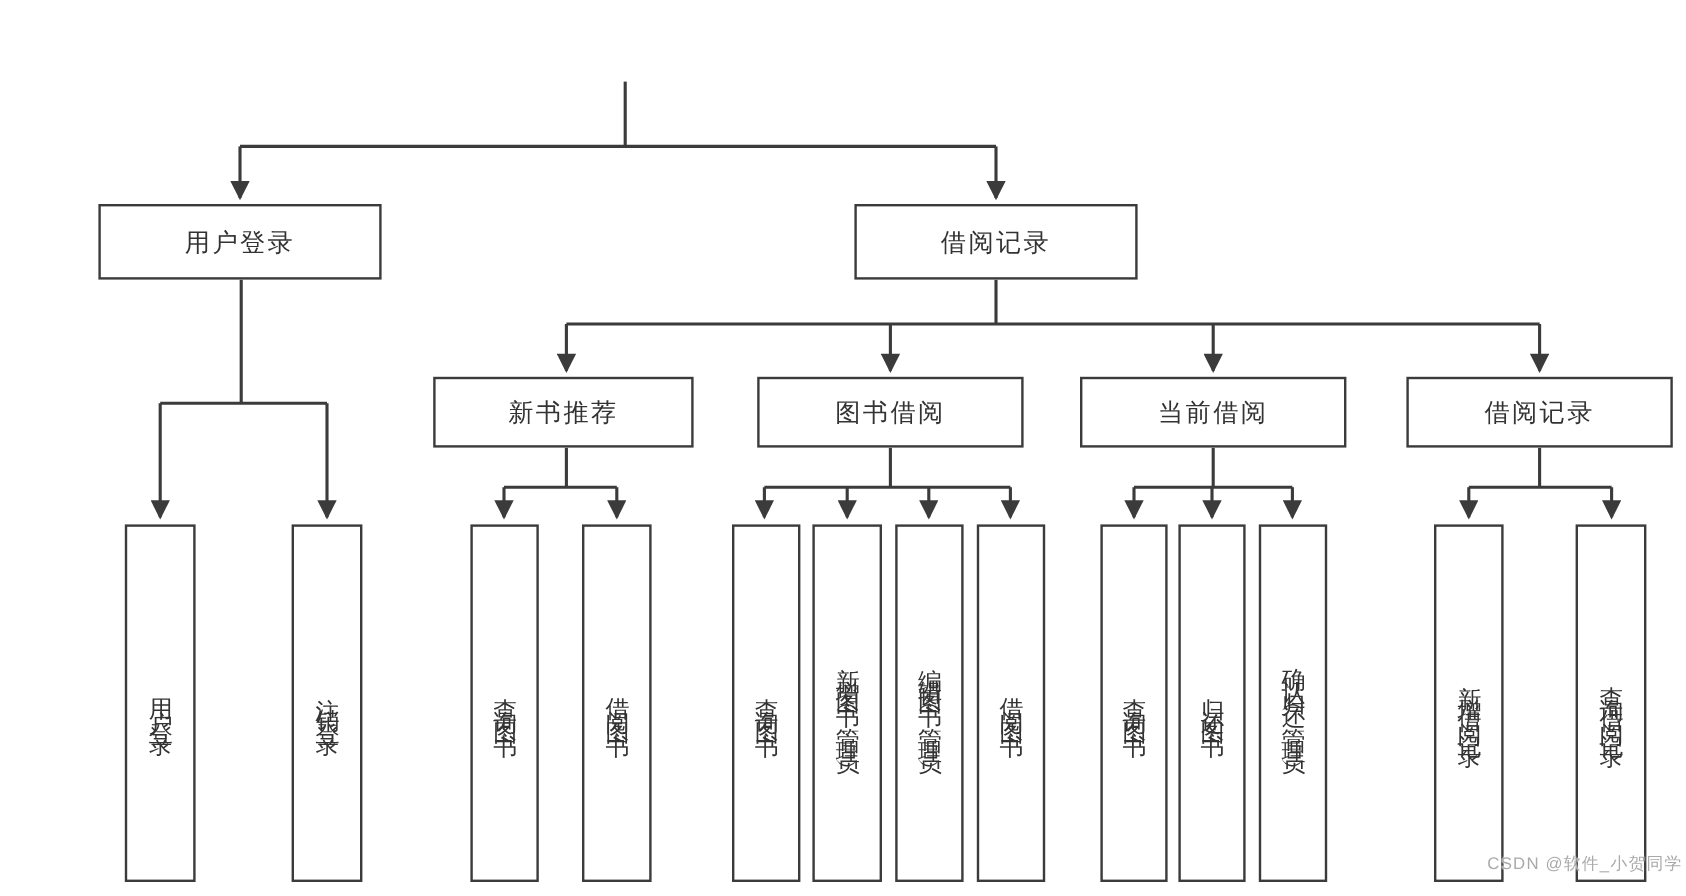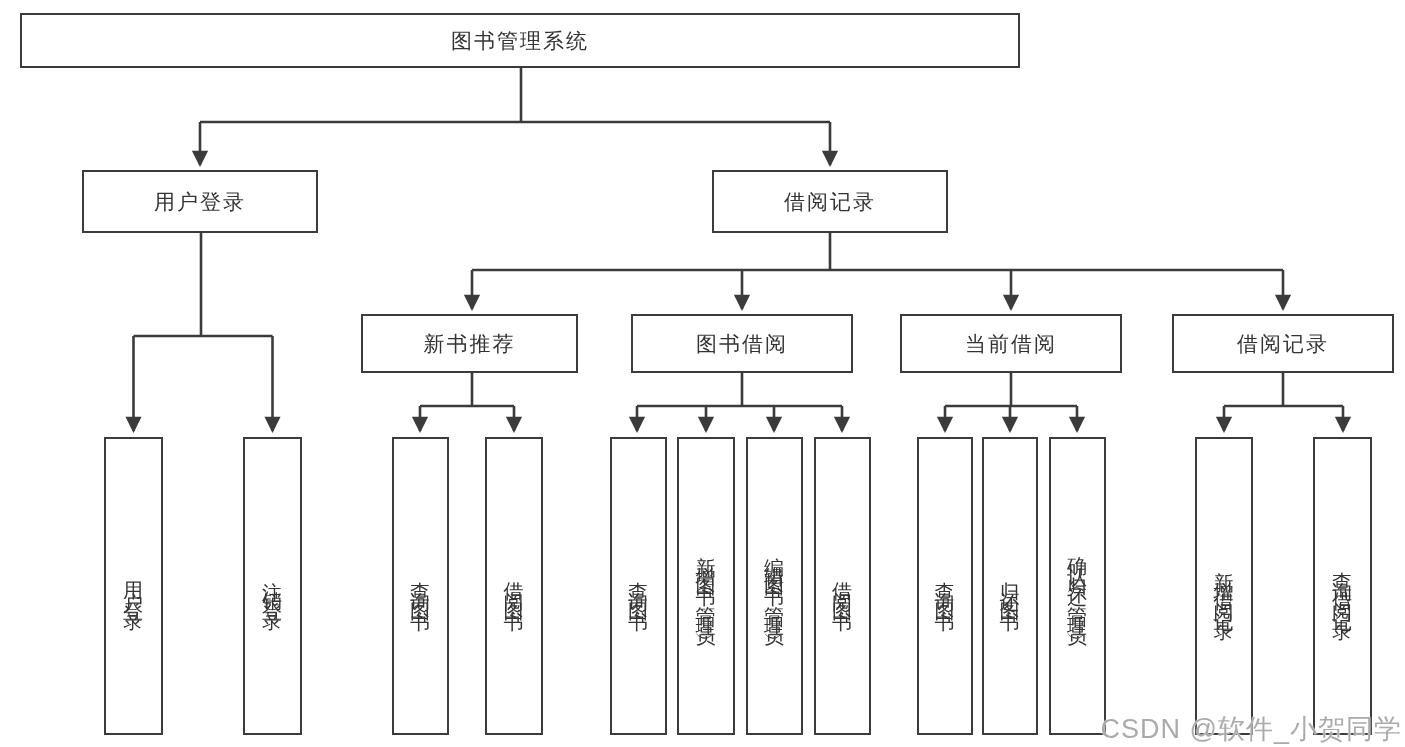--- a/index.html
+++ b/index.html
@@ -49,21 +49,21 @@
     writing-mode: vertical-rl;
     text-orientation: mixed;
     letter-spacing: 10px;
     line-height: 1;
     white-space: nowrap;
   }
   .watermark {
     position: absolute;
     right: 3px;
     top: 711px;
-    font-size: 27px;
+    font-size: 14px;
     color: rgba(158, 158, 158, 0.88);
     text-shadow: 0 0 2px #ffffff, 0 0 1px #ffffff;
     letter-spacing: 1px;
     white-space: nowrap;
     z-index: 5;
     margin-left: 20px;
   }
 </style>
 </head>
 <body>
@@ -125,23 +125,20 @@
     </g>
 
     <g>
       <path class="ln" d="M1283 373 V406"></path>
       <path class="ln" d="M1224 406 H1343"></path>
       <path class="ln" d="M1224 406 V431" marker-end="url(#arrow)"></path>
       <path class="ln" d="M1343 406 V431" marker-end="url(#arrow)"></path>
     </g>
   </svg>
 
-  <div class="node" style="left:20px; top:13px; width:1000px; height:55px;">
-    <span class="hlabel">图书管理系统</span>
-  </div>
 
   <div class="node" style="left:82px; top:170px; width:236px; height:63px;">
     <span class="hlabel">用户登录</span>
   </div>
   <div class="node" style="left:712px; top:170px; width:236px; height:63px;">
     <span class="hlabel">借阅记录</span>
   </div>
 
   <div class="node" style="left:361px; top:314px; width:217px; height:59px;">
     <span class="hlabel">新书推荐</span>

